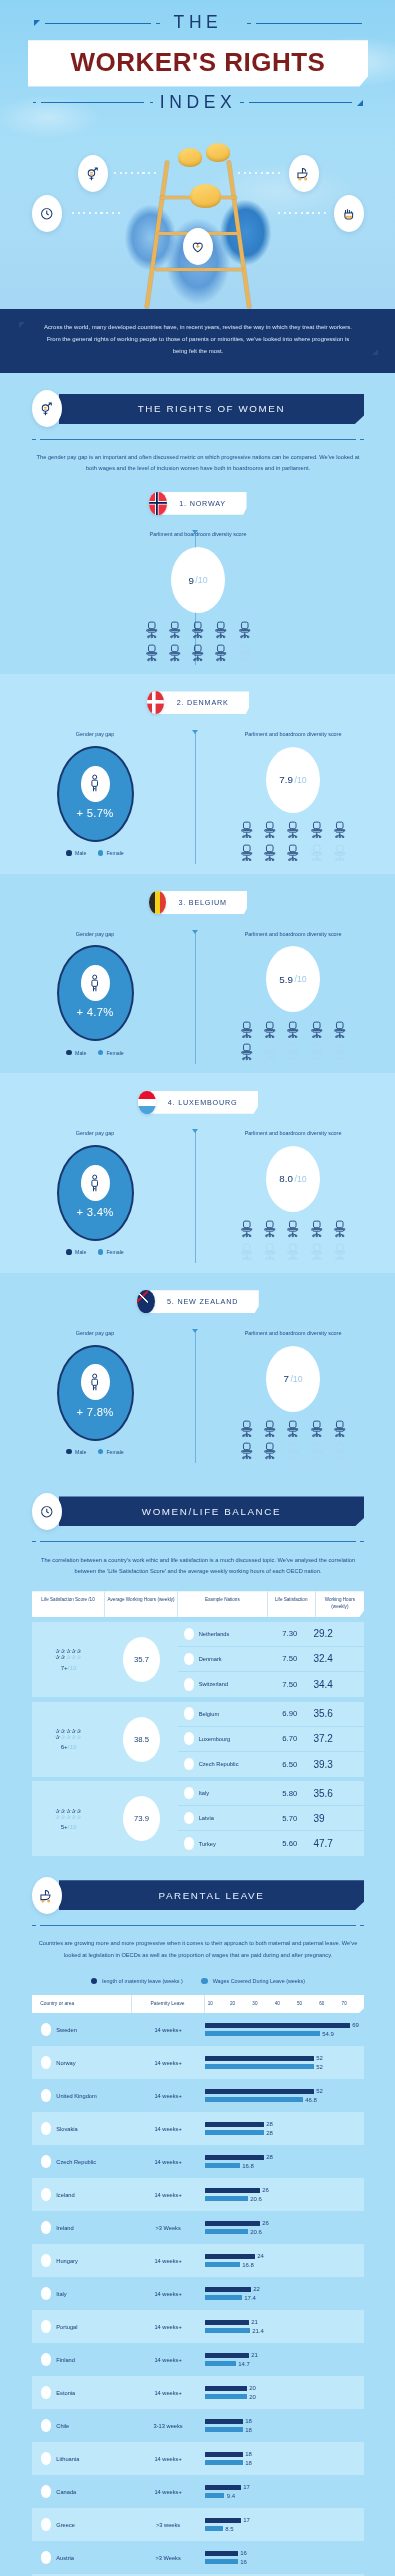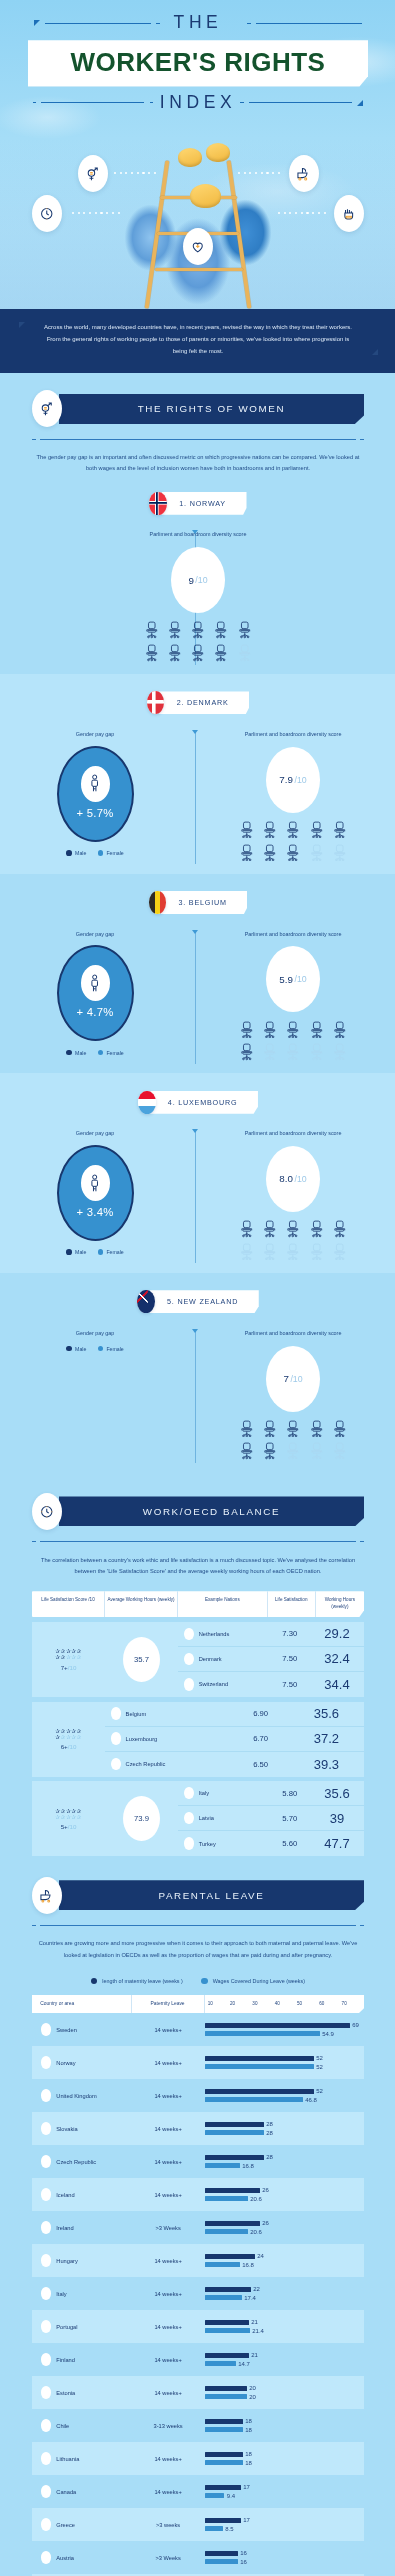--- a/index.html
+++ b/index.html
@@ -44,21 +44,21 @@
     position:relative;
     margin:7.2px auto 0;
     width:340px;
     background:#fff;
     padding:7.2px 0 8.2px;
     text-align:center;
     clip-path:polygon(0 0, 100% 0, 100% 78%, 97.5% 100%, 0 100%);
     box-shadow:0 1px 0 rgba(0,0,0,.04);
   }
   .title-band h1{
-    font-size:26px; font-weight:700; letter-spacing:0.5px; color:#14532d;
+    font-size:26px; font-weight:700; letter-spacing:0.5px; color:#7f1d1d;
   }
   .hero-photo{
     position:absolute; left:0; right:0; bottom:0; height:170px;
     background:
       radial-gradient(ellipse 46px 62px at 50% 72%, #7fb4e8 0%, #5d9bd8 42%, transparent 70%),
       radial-gradient(ellipse 36px 46px at 38% 58%, #8ec3ee 0%, #5f9ed9 50%, transparent 72%),
       radial-gradient(ellipse 36px 46px at 62% 55%, #3f8fd6 0%, #2f7dc4 50%, transparent 72%),
       linear-gradient(180deg, rgba(168,221,247,0) 0%, rgba(141,200,238,.25) 55%, rgba(120,185,230,.35) 100%);
   }
   .helmet{
@@ -195,21 +195,21 @@
   .wl-g2{ flex:0 0 22%; display:flex;align-items:center;justify-content:center;}
   .hrs-bubble{
     width:37px;height:45px;border-radius:50%/50%;background:#fff;
     display:flex;align-items:center;justify-content:center; font-size:7.7px; color:#23457e;
   }
   .wl-rows{ flex:1; }
   .wl-row{ display:flex; align-items:center; border-bottom:0.5px solid #aadcf4; height:25px;}
   .wl-row:last-child{ border-bottom:none; }
   .wl-r3{ flex:0 0 47.4%; display:flex;align-items:center; gap:4.6px; padding-left:6.2px; font-size:5.7px;}
   .wl-r4{ flex:0 0 25.4%; text-align:center; font-size:7.7px; }
-  .wl-r5{ flex:0 0 25.4%; text-align:center; font-size:13px; }
+  .wl-r5{ flex:0 0 25.4%; font-size:10px; }
   .flag-sm{ width:9.8px;height:12.4px;border-radius:50%/50%;overflow:hidden;position:relative;background:#fff; flex:0 0 auto;}
 
   
   .pl-legend{ display:flex; justify-content:center; gap:18.5px; margin-top:17.5px; font-size:5.4px; color:#1f4a86; align-items:center;}
   .pl-table{ margin:10.3px 32px 0; }
   .pl-head{ display:flex; background:#fff;
     clip-path:polygon(0 0, 100% 0, 100% 74%, 98.5% 100%, 0 100%); }
   .pl-head .h1{ flex:0 0 30%; padding:6.7px 8.2px; font-size:4.9px; color:#23457e; border-right:0.5px solid #cfe6f6;}
   .pl-head .h2{ flex:0 0 22%; padding:6.7px 0; text-align:center; font-size:4.9px; color:#23457e; border-right:0.5px solid #cfe6f6;}
   .pl-head .h3{ flex:1; padding:6.7px 0 6.7px 3.1px; display:flex; }
@@ -957,20 +957,30 @@
             <div class="flag">
               <span class="fi" style="background:linear-gradient(#14306b,#14306b)"></span>
               <span class="fi" style="background:linear-gradient(45deg,transparent 44%,#fff 44% 56%,transparent 56%),linear-gradient(-45deg,transparent 44%,#cc142b 44% 56%,transparent 56%);background-size:60% 60%;background-repeat:no-repeat;background-position:top left;"></span>
             </div>
             <div class="cc-name">5. NEW ZEALAND</div>
           </div>
           <div class="cc-body">
             <div class="divider"></div>
             <div class="cc-left">
               <div class="cc-label">Gender pay gap</div>
+              <div class="gap-circle">
+                <div class="gap-person">
+                  <svg viewBox="0 0 20 30" fill="none" stroke="#17376e" stroke-width="1.6">
+                    <circle cx="10" cy="5" r="3.3"></circle>
+                    <rect x="5.5" y="10" width="9" height="10" rx="2"></rect>
+                    <path d="M8 20v8M12 20v8M8.6 24h2.8"></path>
+                  </svg>
+                </div>
+                <div class="gap-val">+ 7.8%</div>
+              </div>
               <div class="legend">
                 <span><span class="dot dot-male"></span>Male</span>
                 <span><span class="dot dot-female"></span>Female</span>
               </div>
             </div>
             <div class="cc-right">
               <div class="cc-label">Parliment and boardroom diversity score</div>
               <div class="score-bubble">
                 <span>7</span>
                 <span class="den">/10</span>
@@ -1095,21 +1105,21 @@
 
   <div class="section">
     <div class="sec-head">
       <div class="sec-icon">
         <svg viewBox="0 0 24 24" fill="none" stroke="#17376e" stroke-width="1.6">
           <circle cx="12" cy="12" r="8"></circle>
             <path d="M12 7.5v4.5l3 2"></path>
           <path d="M12 3.6v1.2M12 19.2v1.2M3.6 12h1.2M19.2 12h1.2" stroke="#f0a63c"></path>
         </svg>
       </div>
-      <div class="sec-banner">WORK/OECD BALANCE</div>
+      <div class="sec-banner">WOMEN/LIFE BALANCE</div>
     </div>
     <div class="sec-rule">
       <div class="d"></div>
         <div class="l"></div>
         <div class="d"></div>
     </div>
     <p class="sec-desc">The correlation between a country's work ethic and life satisfaction is a much discussed topic. We've analysed the correlation between the 'Life Satisfaction Score' and the average weekly working hours of each OECD nation.</p>
 
     <div class="wl-table">
       <div class="wl-head" id="wl-head">
@@ -1155,20 +1165,23 @@
                 <div class="wl-r5">34.4</div>
               </div>
             </div>
           </div>
           <div class="wl-group">
             <div class="wl-g1">
               <div class="stars"><span class="on">✰</span><span class="on">✰</span><span class="on">✰</span><span class="on">✰</span><span class="on">✰</span></div>
               <div class="stars"><span class="on">✰</span><span class="off">✰</span><span class="off">✰</span><span class="off">✰</span><span class="off">✰</span></div>
               <div class="wl-score">6+<span class="den">/10</span></div>
             </div>
+            <div class="wl-g2">
+              <div class="hrs-bubble">38.5</div>
+            </div>
             <div class="wl-rows">
               <div class="wl-row">
                 <div class="wl-r3">
                   <span class="flag-sm"><span class="fi" style="background:linear-gradient(90deg,#2d2a26 33.3%,#f7d117 33.3% 66.6%,#e03c31 66.6%)"></span></span>
                   <span>Belgium</span>
                 </div>
                 <div class="wl-r4">6.90</div>
                 <div class="wl-r5">35.6</div>
               </div>
               <div class="wl-row">

